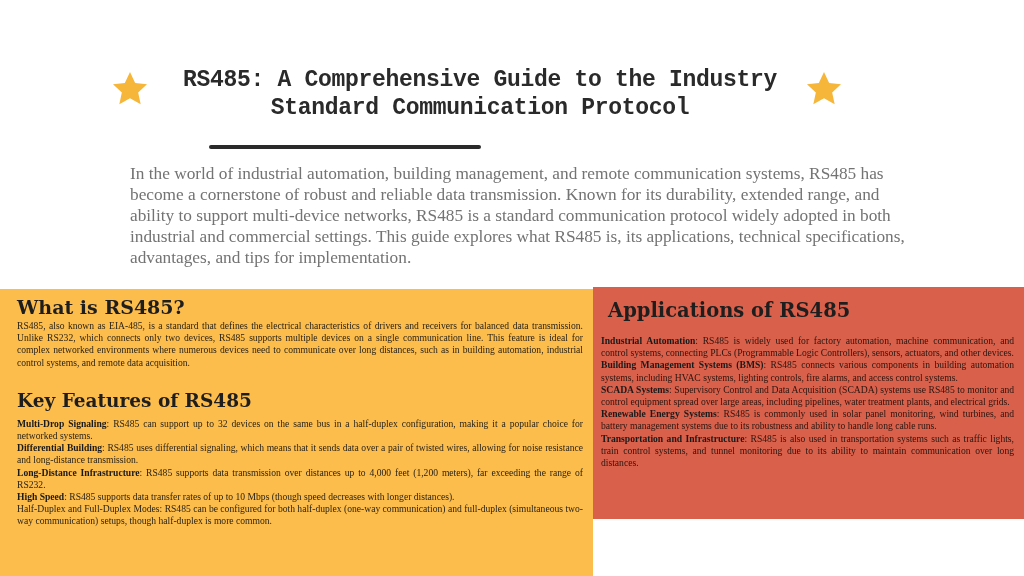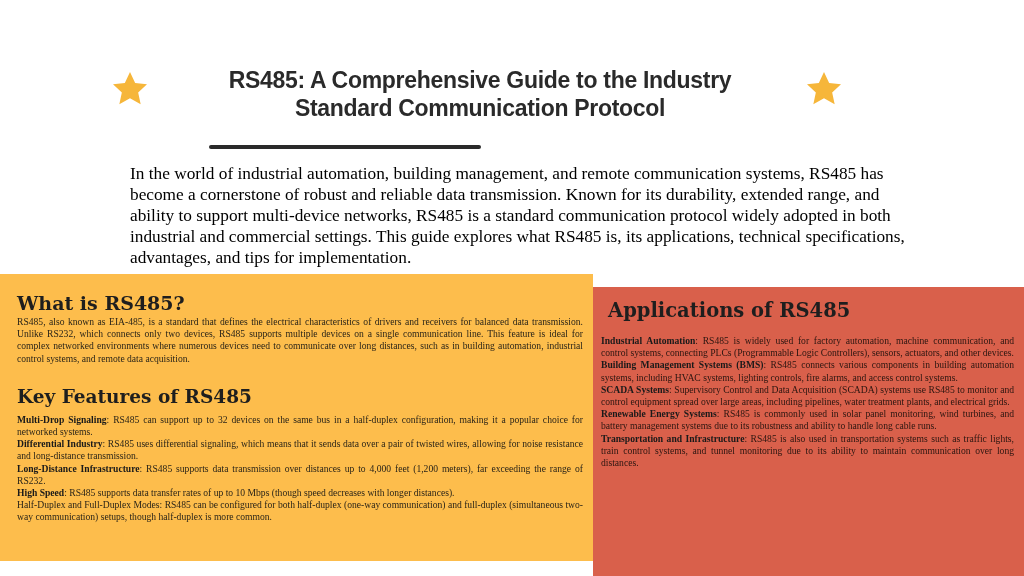--- a/index.html
+++ b/index.html
@@ -1,30 +1,30 @@
 <!DOCTYPE html>
 <html><head>
   <meta charset="utf-8">
   <style>
     * { box-sizing: border-box; margin: 0; padding: 0; }
     html, body { width: 1024px; height: 576px; overflow: hidden; background: #ffffff; }
     body { position: relative; font-family: "DejaVu Serif", serif; color: #2b2b2b; }
 
     .title-wrap { position: absolute; left: 100px; top: 66px; width: 760px; text-align: center; }
-    .title { font-family: Liberation Sans, sans-serif; font-weight: bold; font-size: 23px; line-height: 28px; color: #2a2a2a; letter-spacing: -0.3px; }
+    .title { font-family: Liberation Mono, monospace; font-weight: bold; font-size: 23px; line-height: 28px; color: #2a2a2a; letter-spacing: -0.3px; }
     .star { position: absolute; width: 40px; height: 40px; color: #f6b63a; }
     .star svg { width: 100%; height: 100%; display: block; }
     .star-left { left: 110px; top: 69px; }
     .star-right { left: 804px; top: 69px; }
     .title-rule { position: absolute; left: 209px; top: 145px; width: 272px; height: 4px; background: #2a2a2a; border-radius: 2px; }
 
-    .intro { position: absolute; left: 130px; top: 163px; width: 775px; font-family: "Liberation Serif", serif; font-size: 17.3px; line-height: 21px; color: #000000; }
+    .intro { position: absolute; left: 130px; top: 163px; width: 775px; font-family: "Liberation Serif", serif; font-size: 17.3px; line-height: 21px; color: #737373; }
 
-    .panel-left { position: absolute; left: 0; top: 274px; width: 593px; height: 287px; background: #fdbd4c; padding: 17px 10px 0 17px; }
-    .panel-right { position: absolute; left: 593px; top: 287px; width: 431px; height: 289px; background: #d9604b; padding: 10px 10px 0 8px; }
+    .panel-left { position: absolute; left: 0; top: 289px; width: 593px; height: 287px; background: #fdbd4c; padding: 6px 10px 0 17px; }
+    .panel-right { position: absolute; left: 593px; top: 287px; width: 431px; height: 232px; background: #d9604b; padding: 10px 10px 0 8px; }
 
     .h2 { font-family: "DejaVu Serif", serif; font-weight: bold; color: #1e1e1e; }
     .h2-what { font-size: 19px; line-height: 24px; margin-bottom: 1px; }
     .h2-key { font-size: 18.5px; line-height: 24px; margin-top: 20px; margin-bottom: 5px; }
     .h2-app { font-size: 19.5px; line-height: 26px; margin-left: 7px; margin-top: 1px; margin-bottom: 11px; }
 
     .para { font-family: Liberation Serif, serif; font-size: 9.6px; line-height: 12.2px; color: #2a2418; text-align: justify; }
     .panel-right .para { color: #2a1510; }
     .item-title { font-weight: bold; color: #1a1a1a; }
   </style>
@@ -50,21 +50,21 @@
 
 <p class="intro">In the world of industrial automation, building management, and remote communication systems, RS485 has become a cornerstone of robust and reliable data transmission. Known for its durability, extended range, and ability to support multi-device networks, RS485 is a standard communication protocol widely adopted in both industrial and commercial settings. This guide explores what RS485 is, its applications, technical specifications, advantages, and tips for implementation.</p>
 
 <section class="panel-left">
   <h2 class="h2 h2-what">What is RS485?</h2>
   <p class="para">RS485, also known as EIA-485, is a standard that defines the electrical characteristics of drivers and receivers for balanced data transmission. Unlike RS232, which connects only two devices, RS485 supports multiple devices on a single communication line. This feature is ideal for complex networked environments where numerous devices need to communicate over long distances, such as in building automation, industrial control systems, and remote data acquisition.</p>
 
   <h2 class="h2 h2-key">Key Features of RS485</h2>
   <div>
     <p class="para"><span class="item-title">Multi-Drop Signaling</span><span>: RS485 can support up to 32 devices on the same bus in a half-duplex configuration, making it a popular choice for networked systems.</span></p>
-    <p class="para"><span class="item-title">Differential Industry</span><span>: RS485 uses differential signaling, which means that it sends data over a pair of twisted wires, allowing for noise resistance and long-distance transmission.</span></p>
+    <p class="para"><span class="item-title">Differential Building</span><span>: RS485 uses differential signaling, which means that it sends data over a pair of twisted wires, allowing for noise resistance and long-distance transmission.</span></p>
     <p class="para"><span class="item-title">Long-Distance Infrastructure</span><span>: RS485 supports data transmission over distances up to 4,000 feet (1,200 meters), far exceeding the range of RS232.</span></p>
     <p class="para"><span class="item-title">High Speed</span><span>: RS485 supports data transfer rates of up to 10 Mbps (though speed decreases with longer distances).</span></p>
     <p class="para"><span class="item-title"></span><span>Half-Duplex and Full-Duplex Modes: RS485 can be configured for both half-duplex (one-way communication) and full-duplex (simultaneous two-way communication) setups, though half-duplex is more common.</span></p>
   </div>
 </section>
 
 <section class="panel-right">
   <h2 class="h2 h2-app">Applications of RS485</h2>
   <div>
     <p class="para"><span class="item-title">Industrial Automation</span><span>: RS485 is widely used for factory automation, machine communication, and control systems, connecting PLCs (Programmable Logic Controllers), sensors, actuators, and other devices.</span></p>

